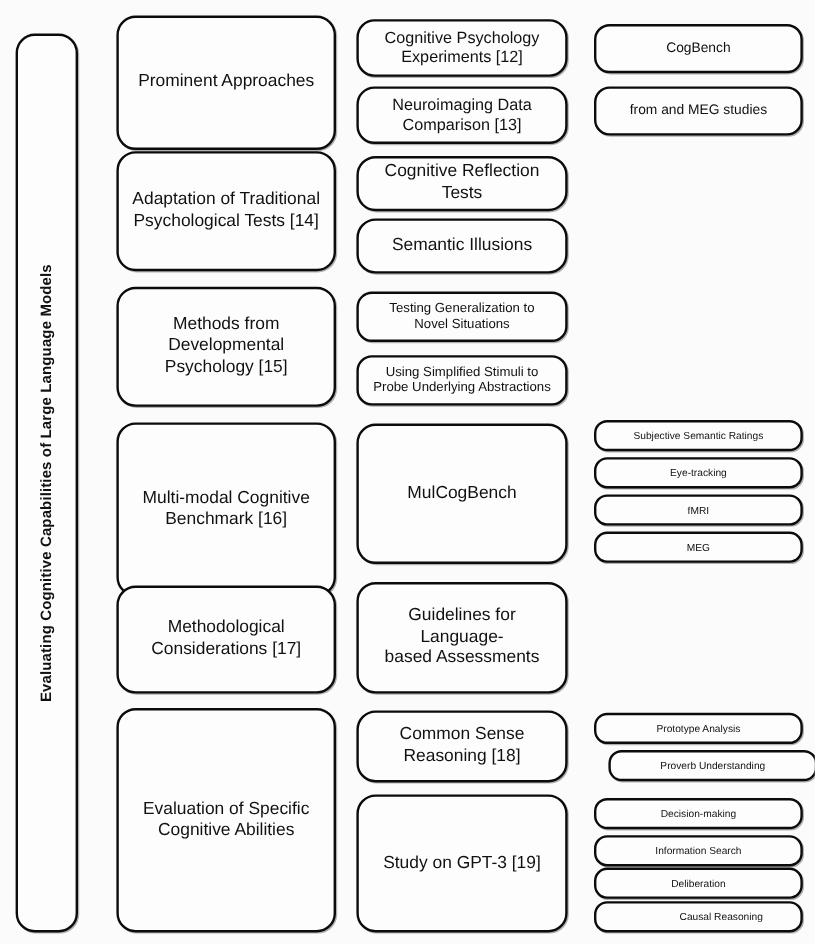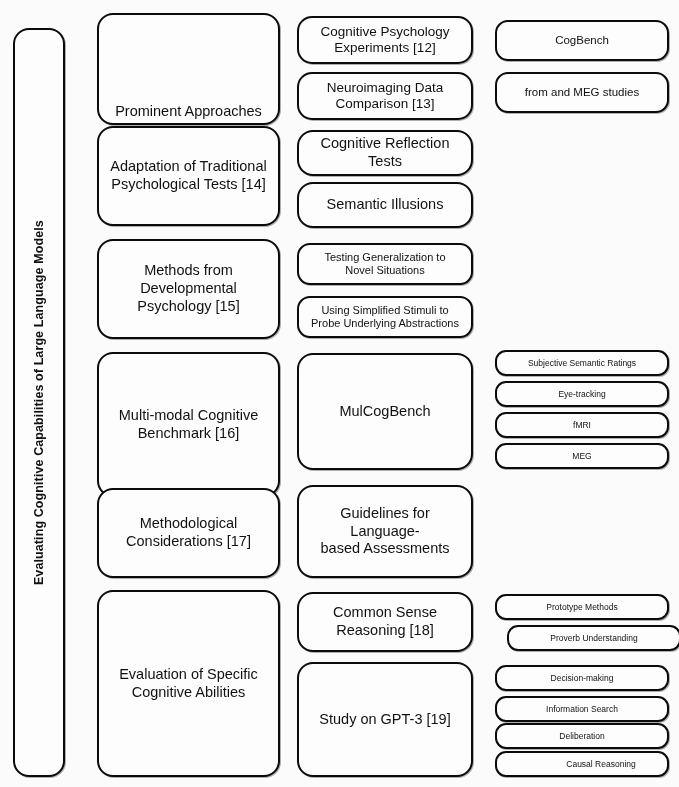--- a/index.html
+++ b/index.html
@@ -50,21 +50,21 @@
 </style>
 </head>
 <body>
 
 <div id="canvas">
 
   <div class="node root" style="left:13px;top:28px;width:52px;height:749px;">
     <span class="vtext">Evaluating Cognitive Capabilities of Large Language Models</span>
   </div>
 
-  <div class="node c2" style="left:97px;top:13px;width:183px;height:112px;align-items:flex-end;">
+  <div class="node c2" style="left:97px;top:13px;width:183px;height:112px;">
     <span>Prominent Approaches</span>
   </div>
   <div class="node c2" style="left:97px;top:126px;width:183px;height:100px;">
     <span>Adaptation of Traditional
 Psychological Tests [14]</span>
   </div>
   <div class="node c2" style="left:97px;top:239px;width:183px;height:100px;">
     <span>Methods from
 Developmental
 Psychology [15]</span>
@@ -133,21 +133,21 @@
     <span>Eye-tracking</span>
   </div>
   <div class="node c4-sm" style="left:495px;top:412px;width:174px;height:26px;">
     <span>fMRI</span>
   </div>
   <div class="node c4-sm" style="left:495px;top:443px;width:174px;height:26px;">
     <span>MEG</span>
   </div>
 
   <div class="node c4-sm" style="left:495px;top:594px;width:174px;height:26px;">
-    <span>Prototype Methods</span>
+    <span>Prototype Analysis</span>
   </div>
   <div class="node c4-sm" style="left:495px;top:625px;width:174px;height:26px;margin-left:12px;">
     <span>Proverb Understanding</span>
   </div>
 
   <div class="node c4-sm" style="left:495px;top:665px;width:174px;height:26px;">
     <span>Decision-making</span>
   </div>
   <div class="node c4-sm" style="left:495px;top:696px;width:174px;height:26px;">
     <span>Information Search</span>

